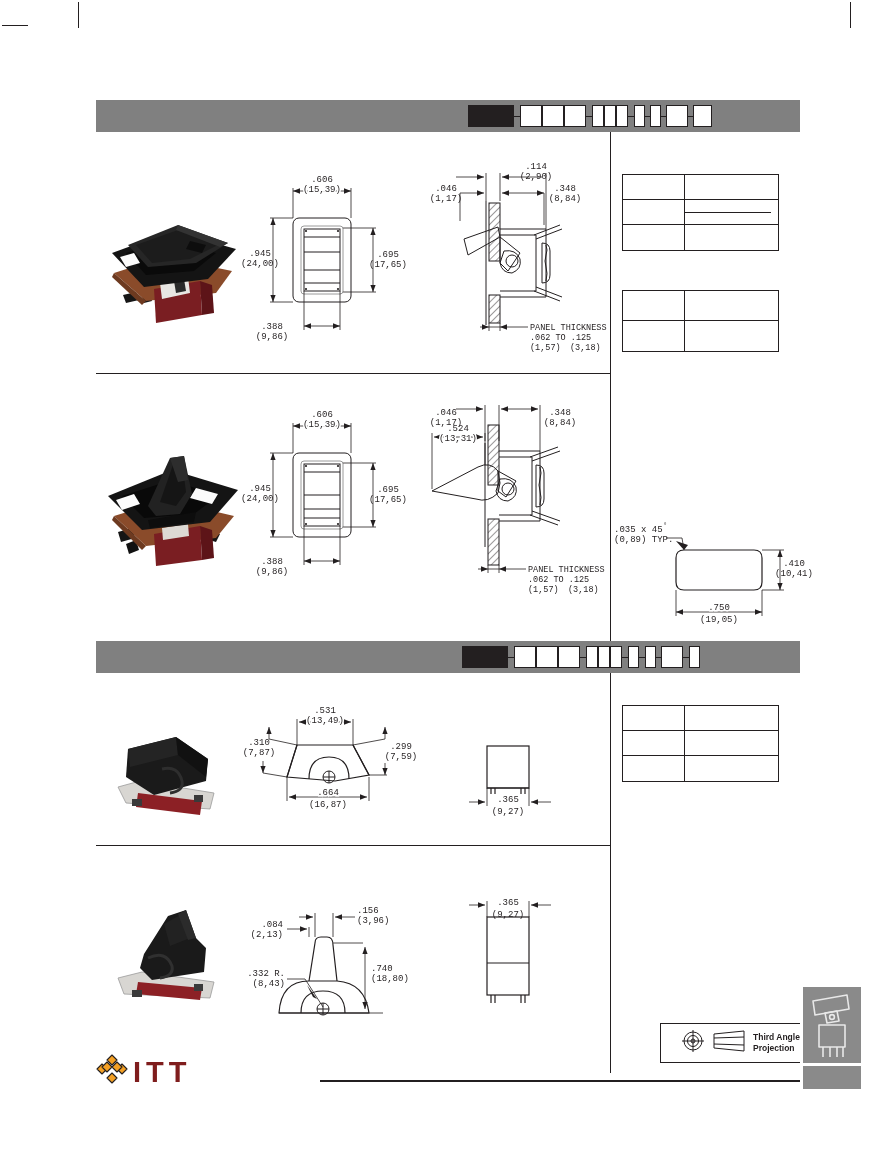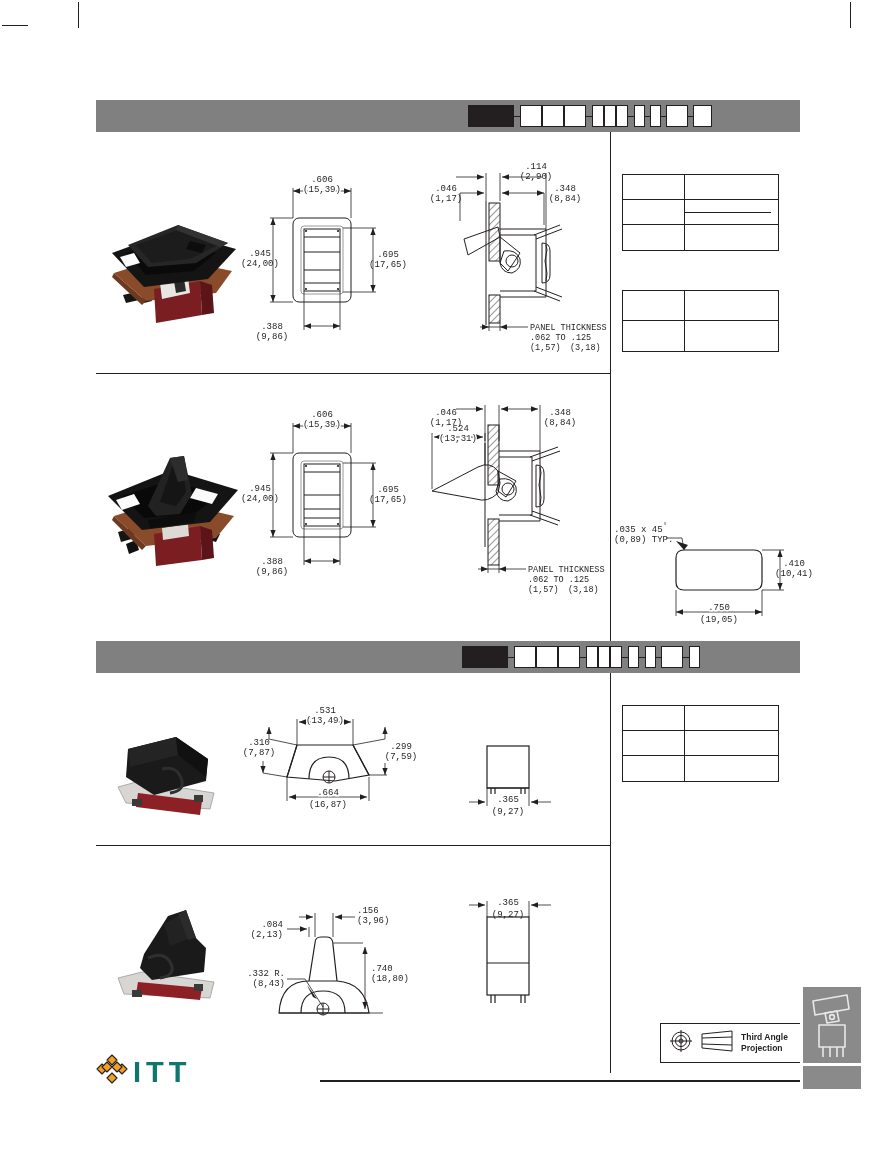--- a/index.html
+++ b/index.html
@@ -78,34 +78,34 @@
   }
 
   
   .itt-logo { position:absolute; left:95px; top:1053px; }
   .itt-wordmark {
     position:absolute; left:133px; top:1058px;
     font-family:"Liberation Sans", sans-serif;
     font-weight:bold;
     font-size:29px;
     letter-spacing:5px;
-    color:#0f766e;
+    color:#7f1d1d;
     line-height:1;
   }
 
   
   .tap-box {
     position:absolute;
     left:660px; top:1023px;
     width:140px; height:40px;
     border:1px solid #231f20;
     border-right:none;
     background:#ffffff;
     display:flex; align-items:center;
-    padding-left:8px;
+    padding-left:20px;
     gap:7px;
   }
   .tap-text {
     font-size:8.5px;
     font-weight:bold;
     color:#231f20;
     line-height:1.25;
     white-space:pre-line;
   }
 

